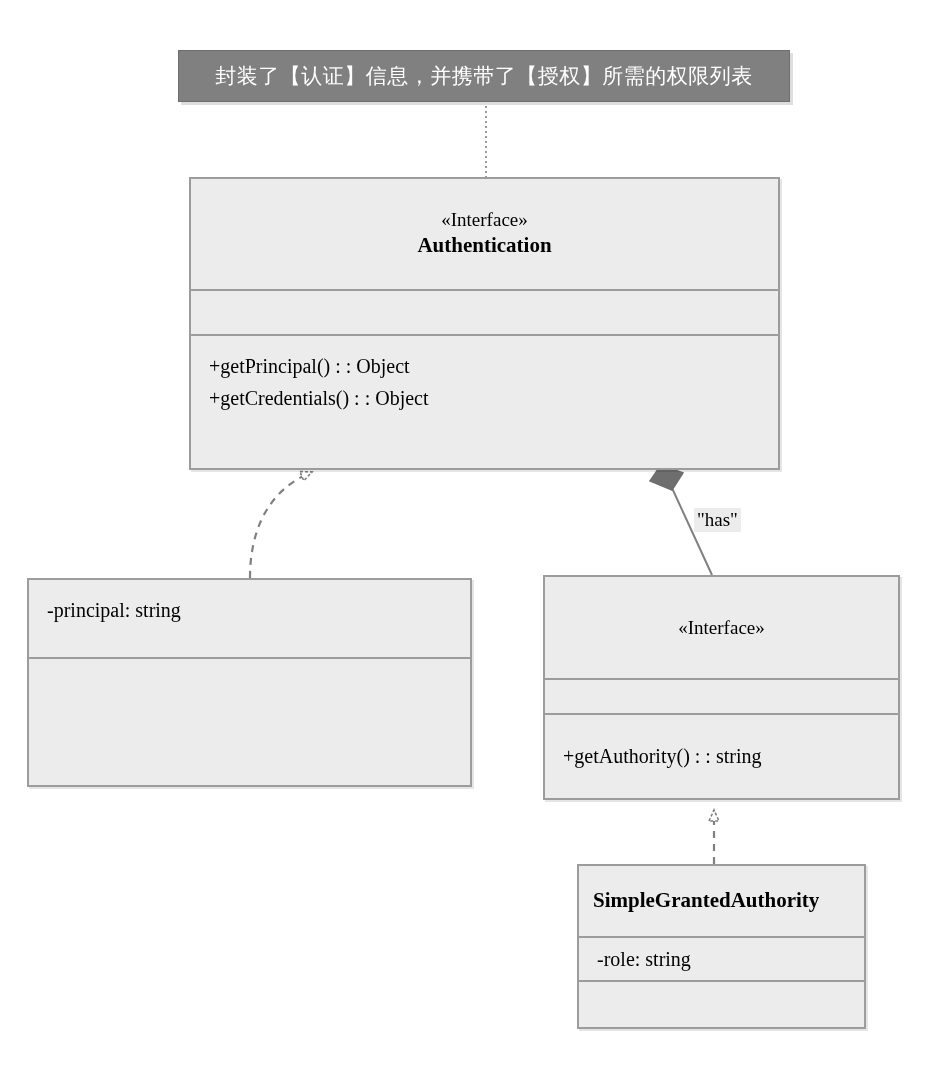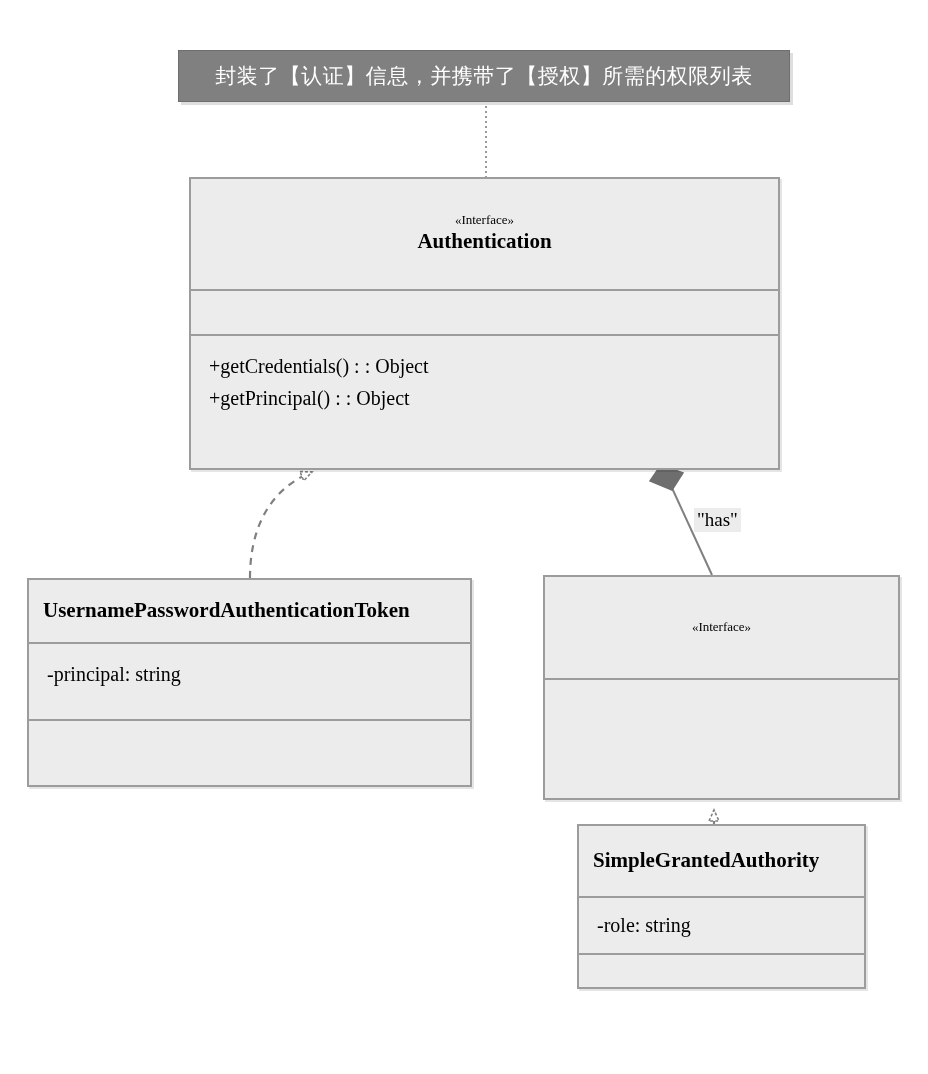--- a/index.html
+++ b/index.html
@@ -63,21 +63,21 @@
     flex-direction: column;
     align-items: center;
     justify-content: center;
   }
   .c-header.left-title {
     align-items: flex-start;
     justify-content: center;
     padding-left: 14px;
   }
   .stereotype {
-    font-size: 13px;
+    font-size: 19px;
     color: #000000;
     line-height: 1.25;
   }
   .class-name {
     font-size: 21px;
     font-weight: bold;
     color: #000000;
     line-height: 1.3;
     white-space: nowrap;
   }
@@ -136,47 +136,47 @@
     <span>封装了【认证】信息，并携带了【授权】所需的权限列表</span>
   </div>
 
   <div class="uml-class" style="left:189px; top:167px; width:591px; height:293px;">
     <div class="compartment c-header" style="height:110px;">
       <div class="stereotype">«Interface»</div>
       <div class="class-name">Authentication</div>
     </div>
     <div class="compartment c-empty" style="height:45px;"></div>
     <div class="compartment c-body" style="flex:1;">
+      <div class="member">+getPrincipal() : : Object</div>
       <div class="member">+getCredentials() : : Object</div>
-      <div class="member">+getPrincipal() : : Object</div>
     </div>
   </div>
 
   <div class="uml-class" style="left:27px; top:568px; width:445px; height:209px;">
-    <div class="compartment c-header left-title" style="height:62px;">
-      <div class="class-name">UsernamePasswordAuthenticationToken</div>
-    </div>
     <div class="compartment c-body" style="height:77px;">
       <div class="member">-principal: string</div>
     </div>
     <div class="compartment c-empty" style="flex:1;"></div>
   </div>
 
   <div class="uml-class" style="left:543px; top:565px; width:357px; height:225px;">
     <div class="compartment c-header" style="height:101px;">
       <div class="stereotype">«Interface»</div>
     </div>
     <div class="compartment c-empty" style="height:35px;"></div>
+    <div class="compartment c-body centered-v" style="flex:1;">
+      <div class="member">+getAuthority() : : string</div>
+    </div>
   </div>
 
-  <div class="uml-class" style="left:577px; top:814px; width:289px; height:165px;">
+  <div class="uml-class" style="left:577px; top:854px; width:289px; height:165px;">
     <div class="compartment c-header left-title" style="height:70px;">
       <div class="class-name">SimpleGrantedAuthority</div>
     </div>
-    <div class="compartment c-body centered-v" style="height:57px;">
+    <div class="compartment c-body centered-v" style="height:44px;">
       <div class="member">-role: string</div>
     </div>
     <div class="compartment c-empty" style="flex:1;"></div>
   </div>
 
   <div class="edge-label" style="left:694px; top:498px;">"has"</div>
 
 </div>
 
 </body></html>

